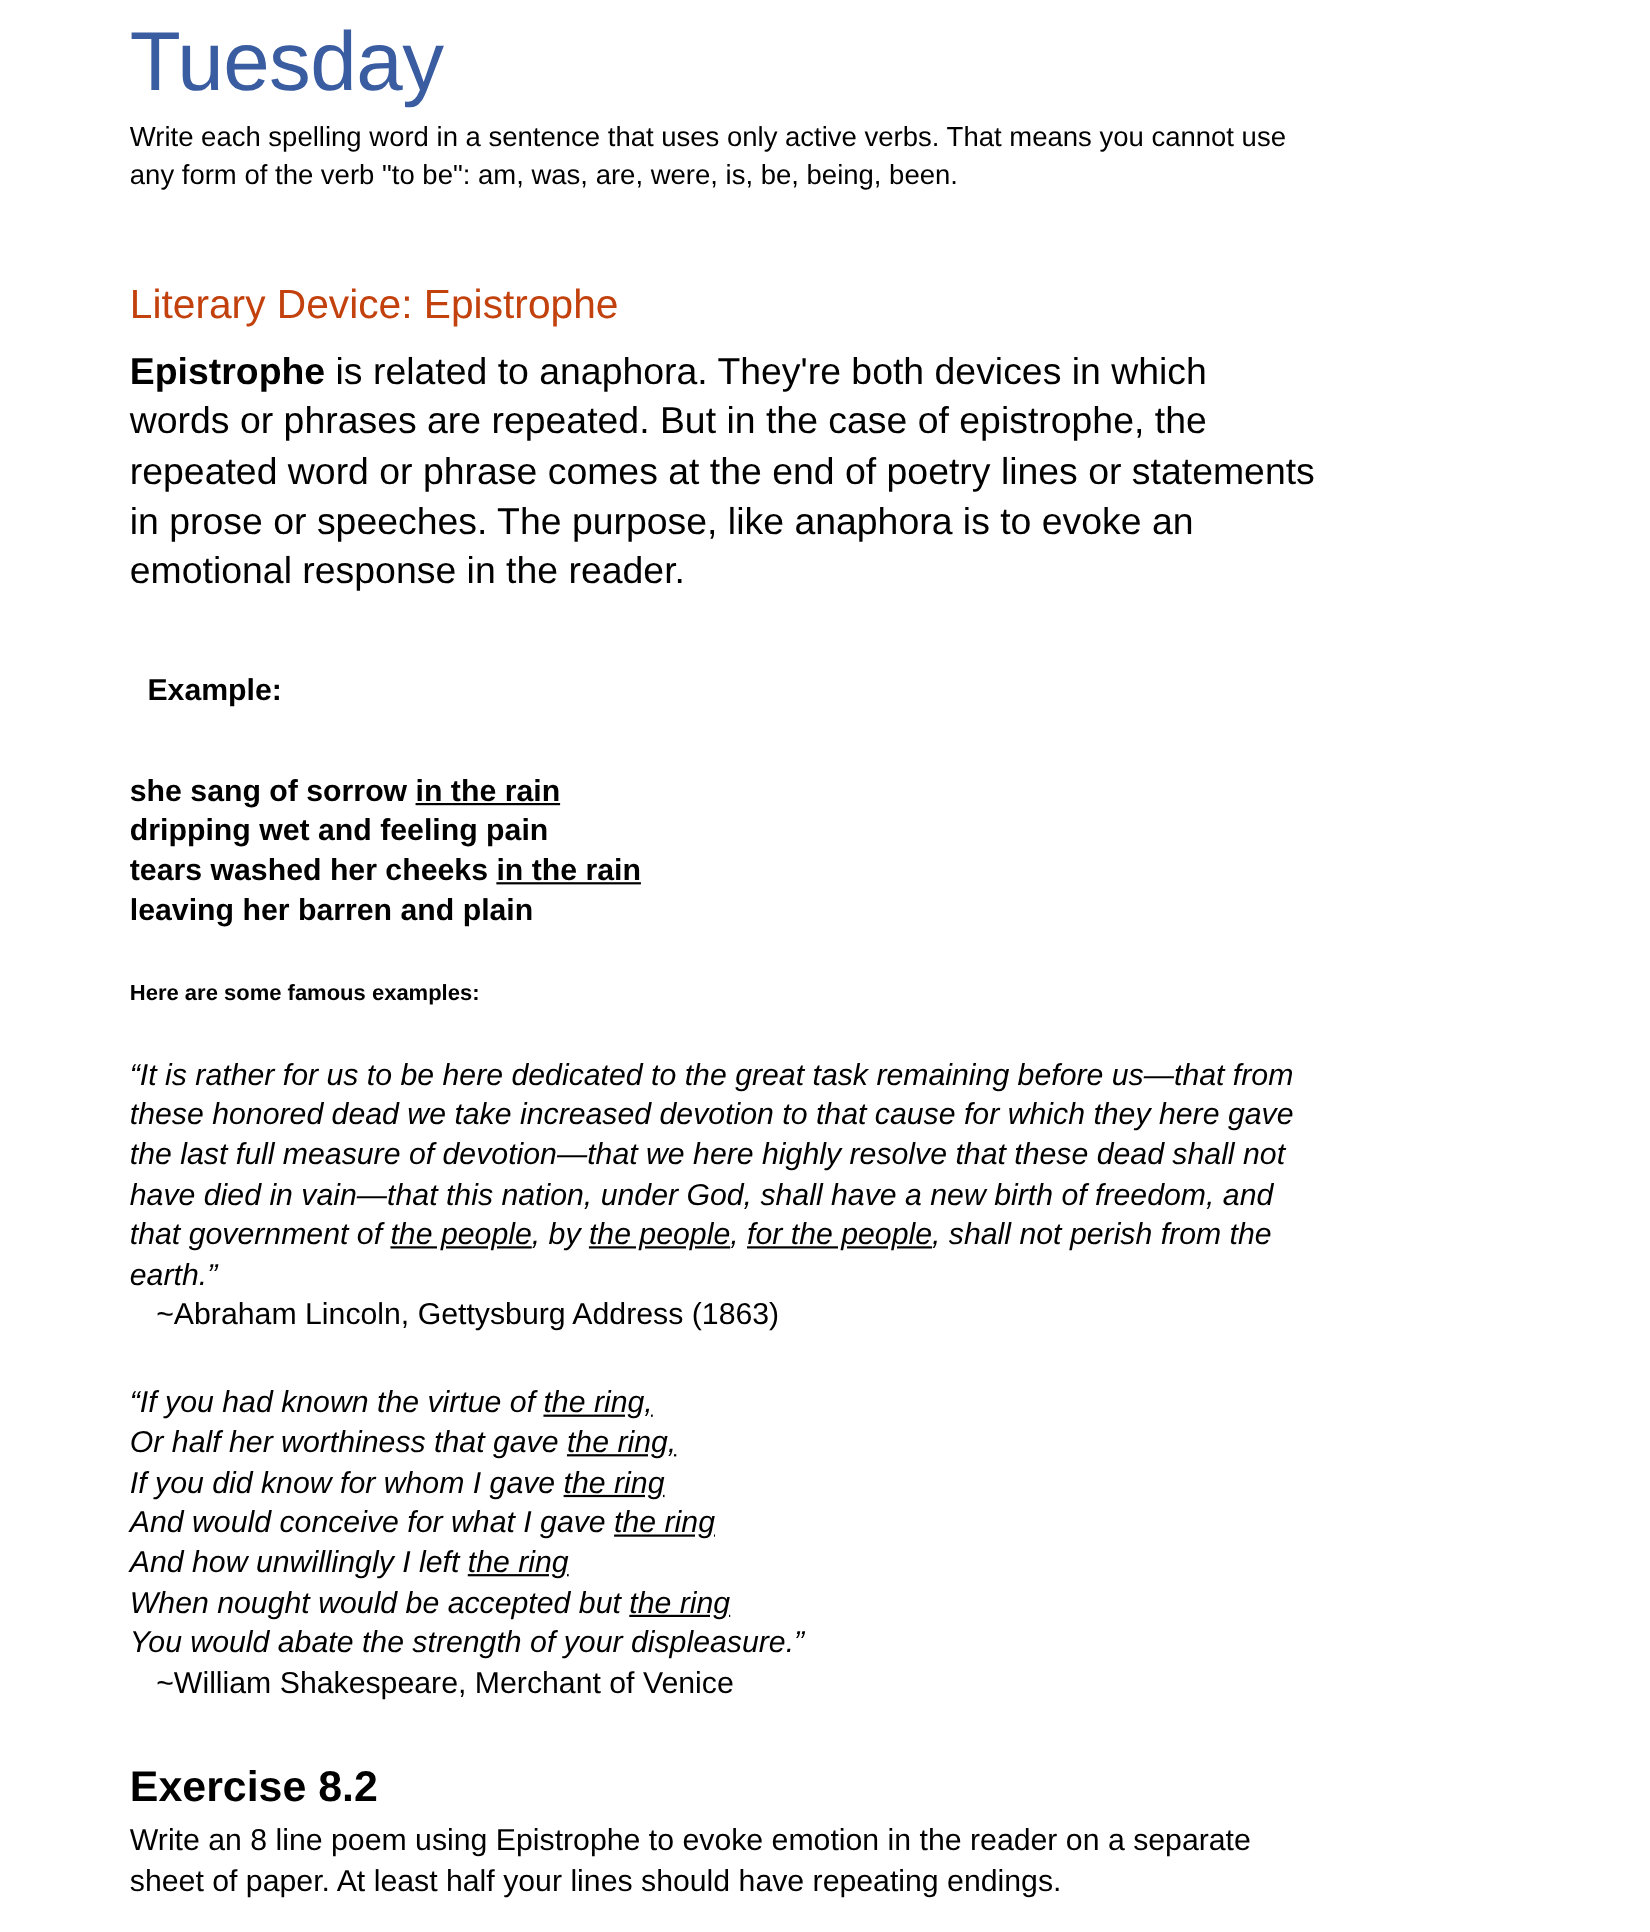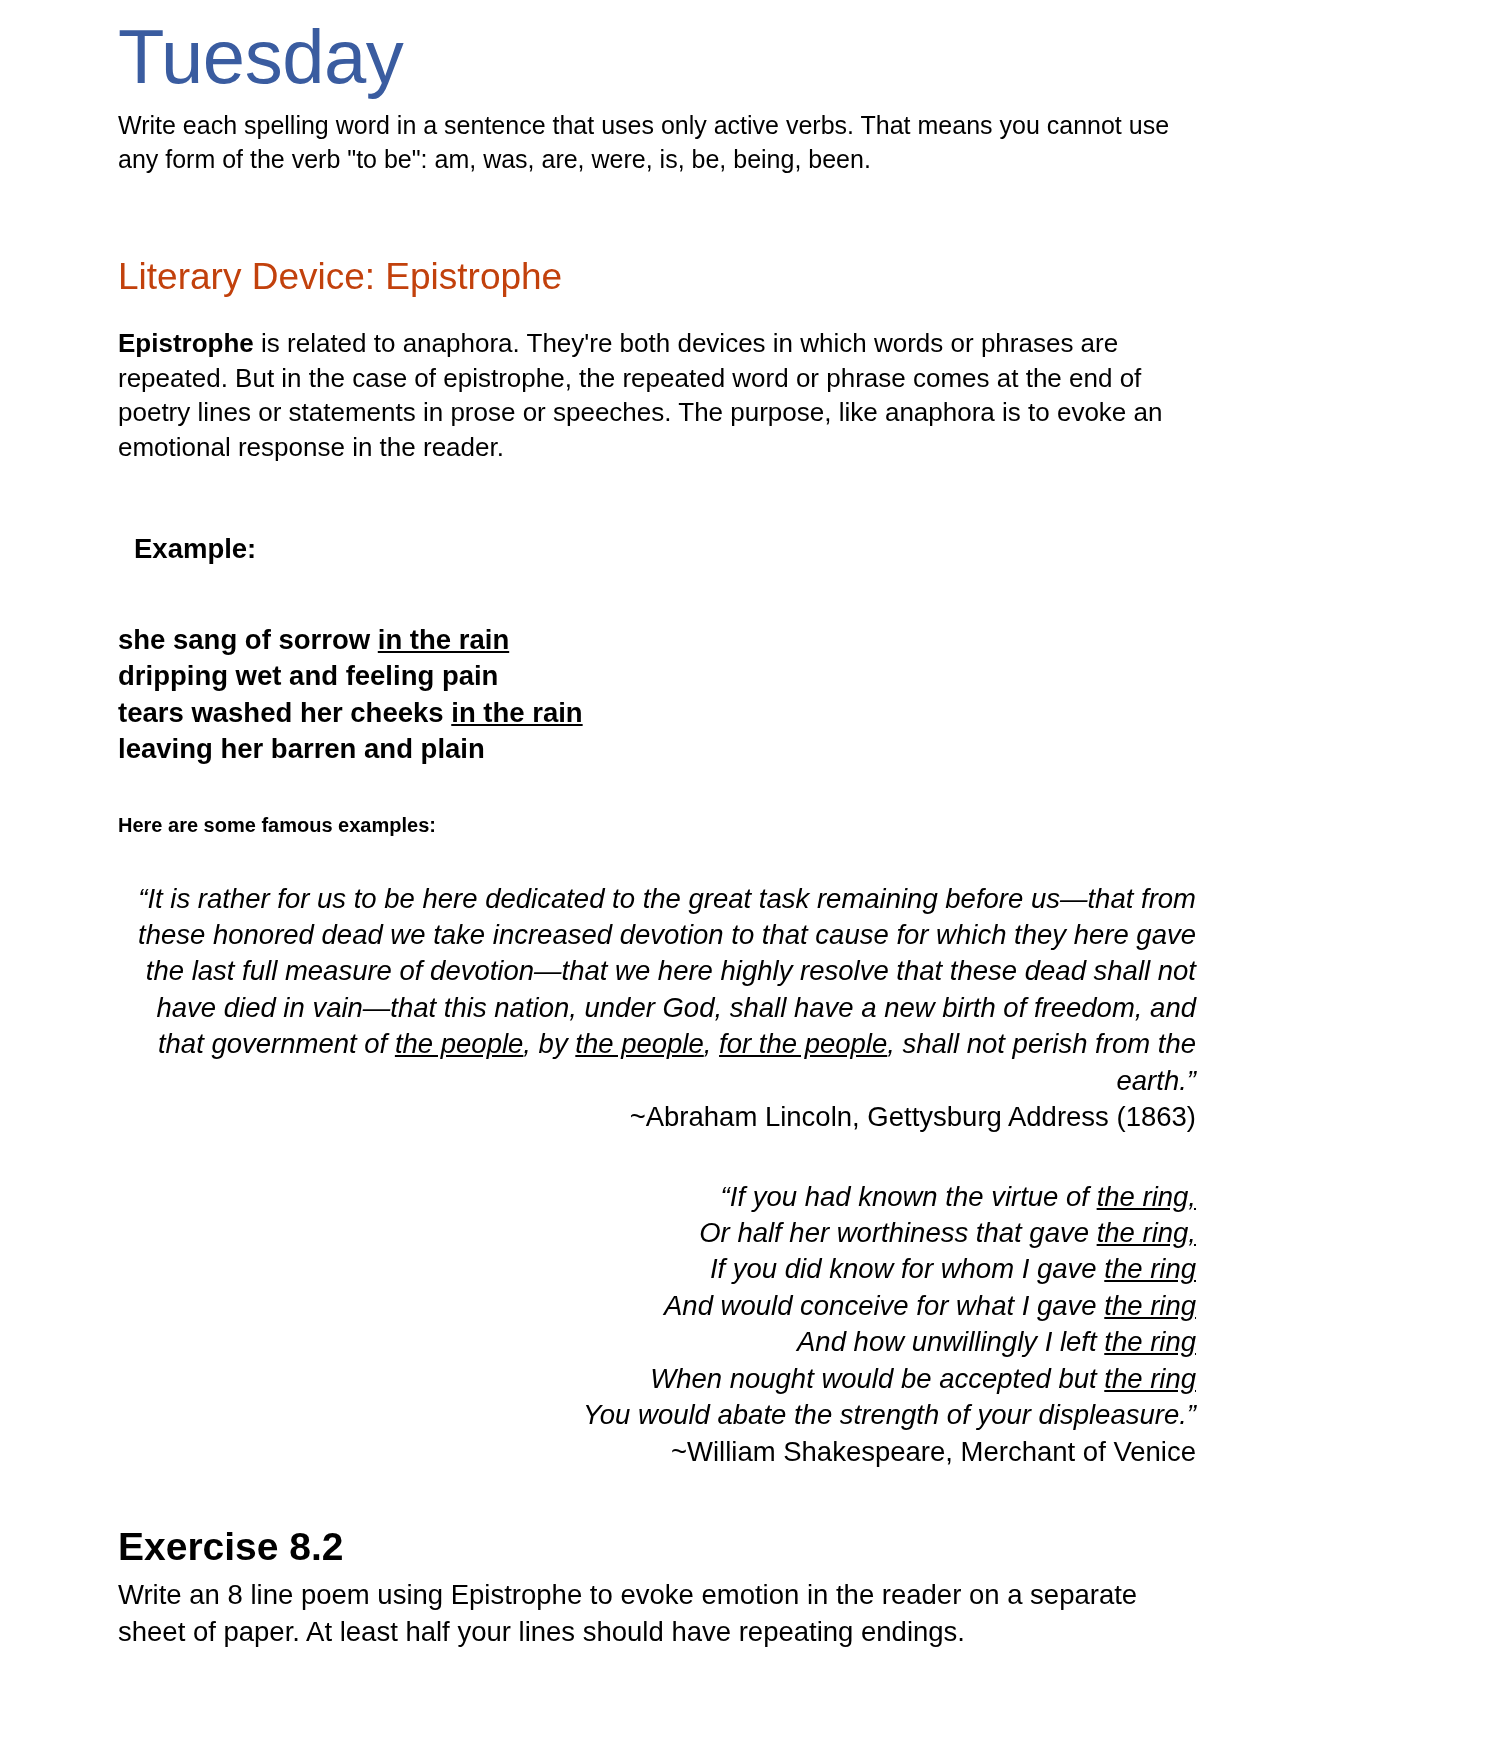--- a/index.html
+++ b/index.html
@@ -39,23 +39,23 @@
   }
   .section-heading {
     font-size: 37px;
     line-height: 1.2;
     font-weight: 400;
     color: #c2410c;
     margin: 0;
     padding-top: 78px;
   }
   .body-para {
-    font-size: 26px;
+    font-size: 34px;
     line-height: 1.335;
-    margin: 27px 0 0 0;
+    margin: 17px 0 0 0;
     max-width: 1110px;
   }
   .bold-lead { font-weight: bold; }
   .sub-heading {
     font-size: 27.5px;
     font-weight: bold;
     line-height: 1.3;
     margin: 16px;
     padding-top: 50px;
   }
@@ -73,21 +73,20 @@
     margin: 0;
     padding-top: 45px;
   }
   .quote-block {
     font-size: 27.5px;
     font-style: italic;
     line-height: 1.325;
     margin: 0;
     padding-top: 43px;
     max-width: 1165px;
-    text-align: right;
   }
   .quote-lines { font-style: italic; }
   .quote-lines .line { display: block; }
   .attribution {
     font-style: normal;
     font-size: 27.5px;
     line-height: 1.325;
     display: block;
     margin-left: 24px;
   }

